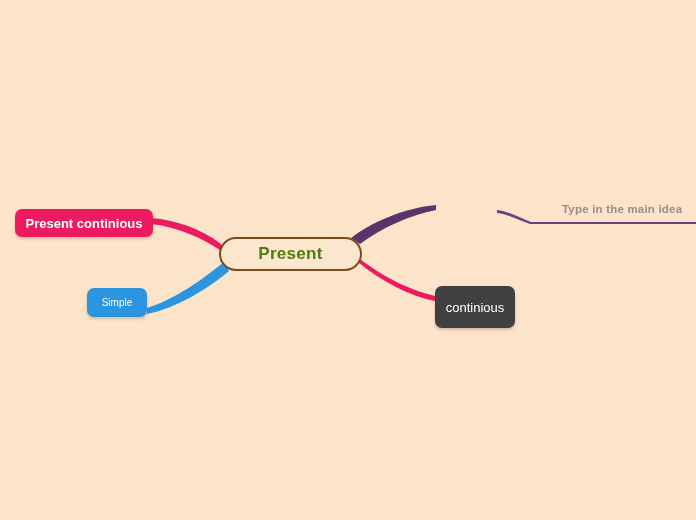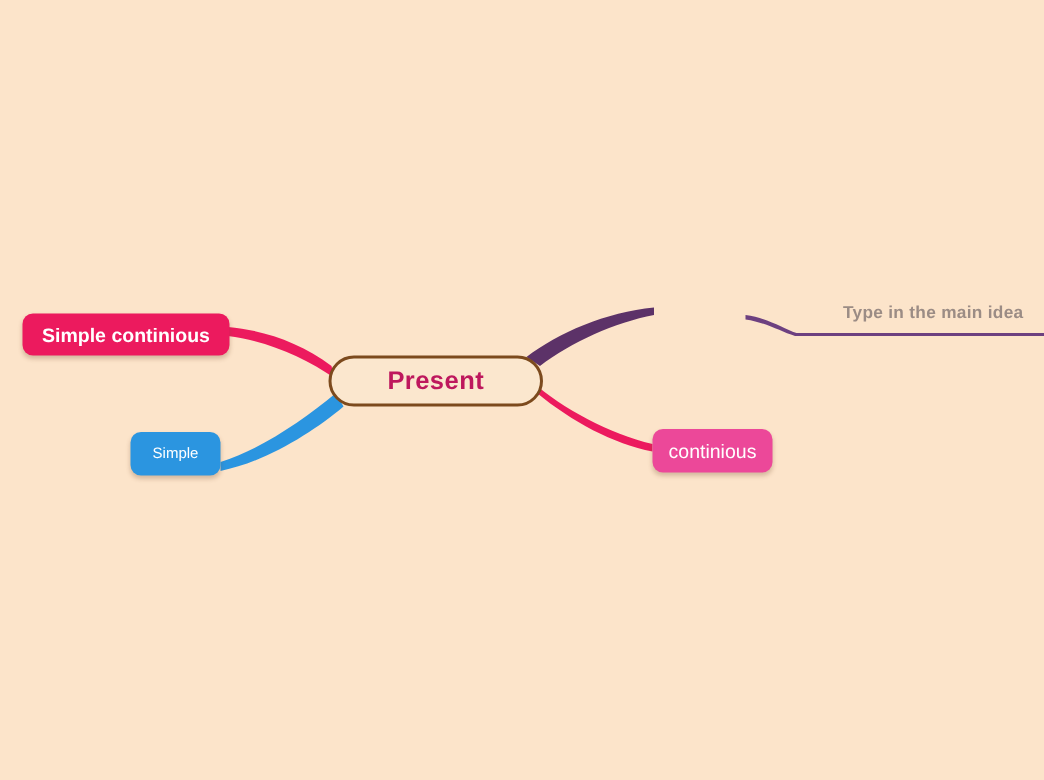--- a/index.html
+++ b/index.html
@@ -37,21 +37,21 @@
   }
   
   #node-central {
     left: 219px;
     top: 237px;
     width: 143px;
     height: 34px;
     border: 2px solid #7c4a1d;
     border-radius: 17px;
     background: #fbe7ce;
-    color: #be185d;
+    color: #4d7c0f;
     font-size: 17px;
     font-weight: bold;
     letter-spacing: 0.3px;
   }
   
   .leaf {
     border-radius: 7px;
     color: #ffffff;
     box-shadow: 0 2px 3px rgba(120, 80, 50, 0.28);
   }
@@ -79,22 +79,22 @@
     top: 196px;
     width: 62px;
     height: 29px;
     background: #5c3268;
     font-size: 14px;
   }
   #node-continious {
     left: 435px;
     top: 286px;
     width: 80px;
-    height: 29px;
-    background: #ec4899;
+    height: 42px;
+    background: #404040;
     font-size: 13px;
   }
   
   #main-idea-hint {
     position: absolute;
     left: 541px;
     top: 203px;
     color: #9b8c85;
     font-size: 11.5px;
     font-weight: bold;
@@ -136,21 +136,21 @@
              L 696 224
              L 530 224
              C 520 221, 511 215, 497 213 Z" fill="#6d4080"></path>
   </svg>
 
   <div class="node" id="node-central">
     <span>Present</span>
   </div>
 
   <div class="node leaf bold" id="node-perfect-continious">
-    <span>Simple continious</span>
+    <span>Present continious</span>
   </div>
 
   <div class="node leaf" id="node-simple">
     <span>Simple</span>
   </div>
 
 
   <div class="node leaf" id="node-continious">
     <span>continious</span>
   </div>

